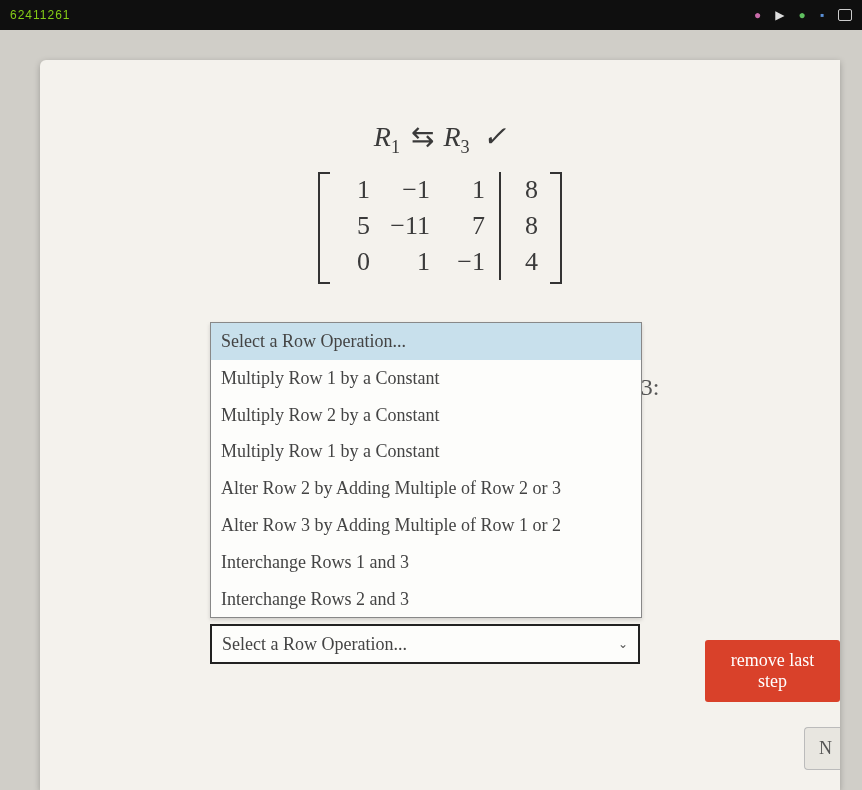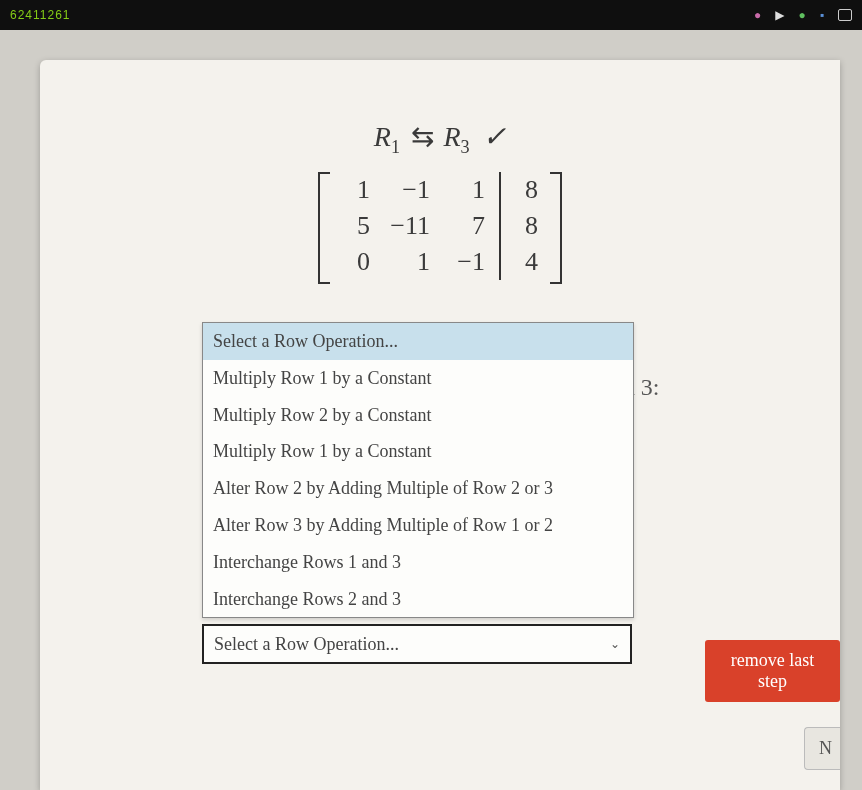--- a/index.html
+++ b/index.html
@@ -114,21 +114,21 @@
     margin-left: 8px;
   }
   .hidden-text {
     position: absolute;
     color: #555;
     font-size: 24px;
     font-family: Georgia, serif;
   }
   .dropdown-container {
     position: absolute;
-    left: 162px;
+    left: 170px;
     top: 262px;
     width: 430px;
     z-index: 5;
   }
   .dropdown-list {
     background: #fdfdfb;
     border: 1px solid #888;
     width: 100%;
     box-shadow: 0 2px 4px rgba(0,0,0,0.15);
   }

